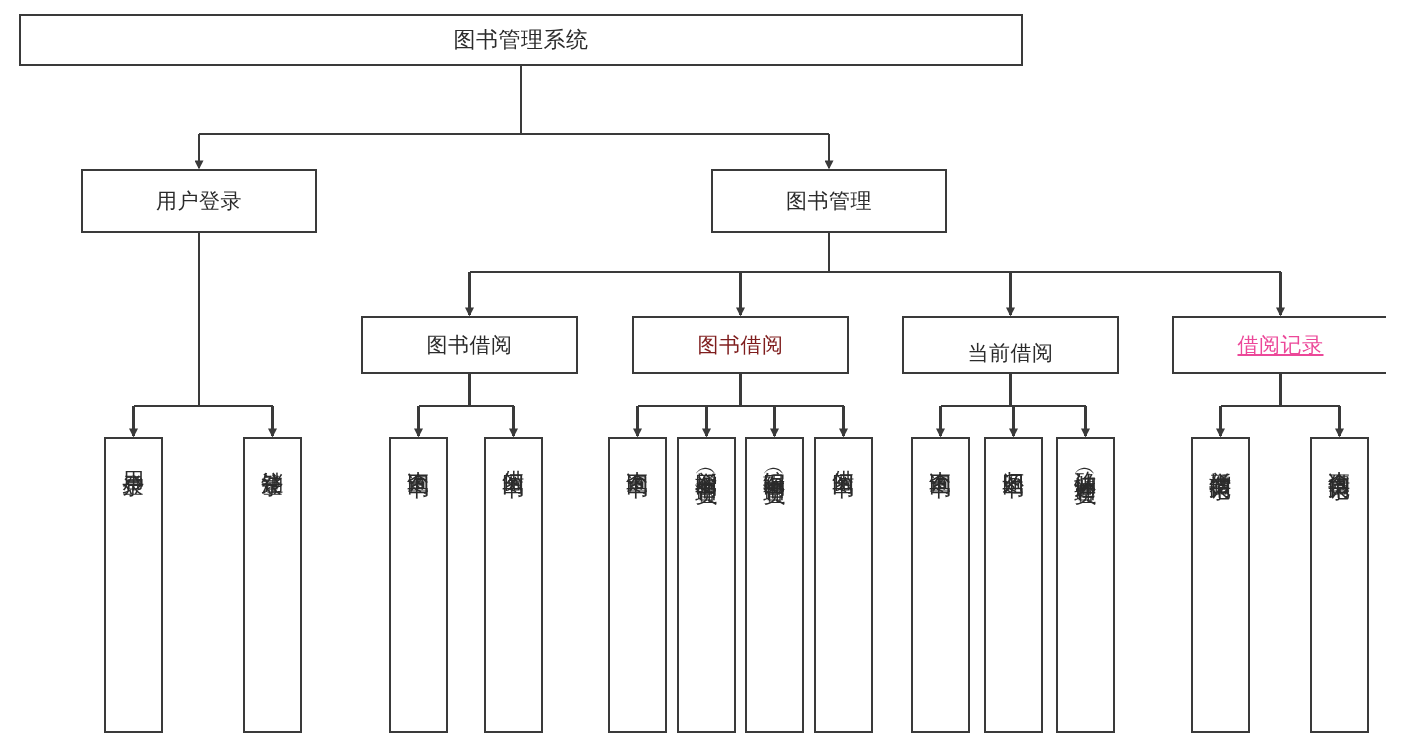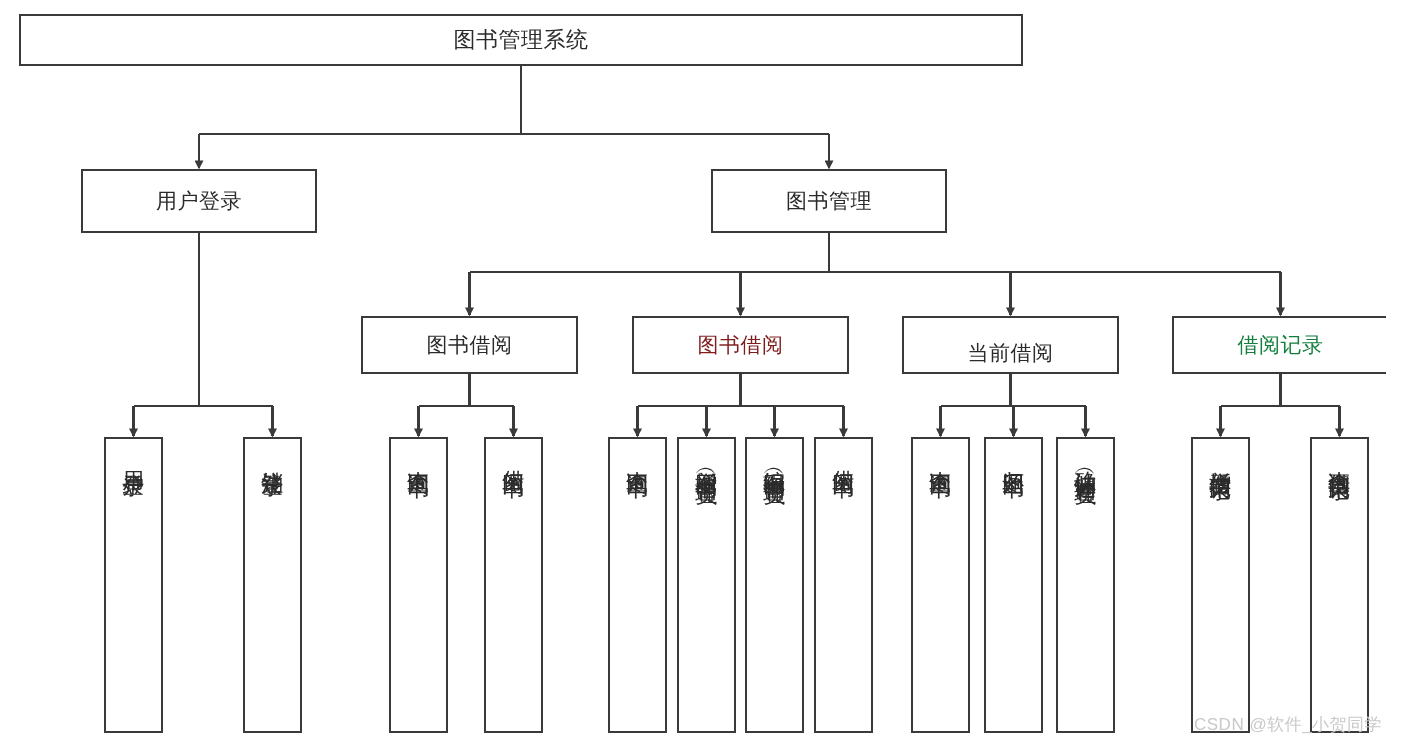--- a/index.html
+++ b/index.html
@@ -129,21 +129,21 @@
       <div class="node horizontal" style="left: 361px; top: 316px; width: 217px; height: 58px; border-color: rgb(58, 58, 58);">
         <span class="node-label" style="color: rgb(43, 43, 43);">图书借阅</span>
       </div>
       <div class="node horizontal" style="left: 632px; top: 316px; width: 217px; height: 58px; border-color: rgb(58, 58, 58);">
         <span class="node-label" style="color: #7f1d1d;">图书借阅</span>
       </div>
       <div class="node horizontal" style="left: 902px; top: 316px; width: 217px; height: 58px; border-color: rgb(58, 58, 58);">
         <span class="node-label" style="color: rgb(43, 43, 43); margin-top: 15px;">当前借阅</span>
       </div>
       <div class="node horizontal" style="left: 1172px; top: 316px; width: 217px; height: 58px; border-color: rgb(58, 58, 58);">
-        <span class="node-label" style="color: #15803d;">借阅记录</span>
+        <span class="node-label" style="color: #ec4899; text-decoration: underline;">借阅记录</span>
       </div>
       <div class="node vertical" style="left: 104px; top: 437px; width: 59px; height: 296px; border-color: rgb(58, 58, 58);">
         <span class="node-label" style="color: rgb(43, 43, 43);">用户登录</span>
       </div>
       <div class="node vertical" style="left: 243px; top: 437px; width: 59px; height: 296px; border-color: rgb(58, 58, 58);">
         <span class="node-label" style="color: rgb(43, 43, 43);">注销登录</span>
       </div>
       <div class="node vertical" style="left: 389px; top: 437px; width: 59px; height: 296px; border-color: rgb(58, 58, 58);">
         <span class="node-label" style="color: rgb(43, 43, 43);">查询图书</span>
       </div>
@@ -172,14 +172,13 @@
         <span class="node-label" style="color: rgb(43, 43, 43);">确认归还（管理员）</span>
       </div>
       <div class="node vertical" style="left: 1191px; top: 437px; width: 59px; height: 296px; border-color: rgb(58, 58, 58);">
         <span class="node-label" style="color: rgb(43, 43, 43);">新增借阅记录</span>
       </div>
       <div class="node vertical" style="left: 1310px; top: 437px; width: 59px; height: 296px; border-color: rgb(58, 58, 58);">
         <span class="node-label" style="color: rgb(43, 43, 43);">查询借阅记录</span>
       </div>
     </div>
 
-  <div class="watermark" style="left: 1194px; top: 713px; color: rgb(201, 201, 201);">CSDN @软件_小贺同学</div>
 </div>
 
 </body></html>

